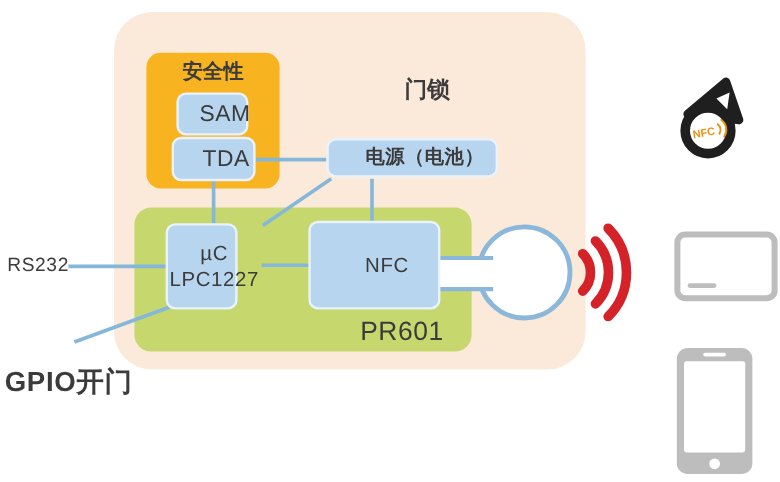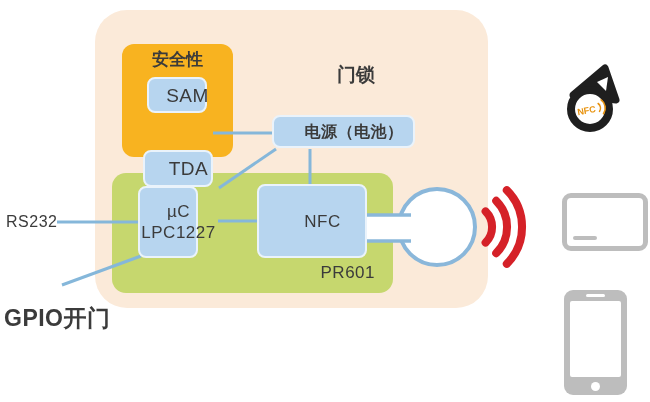--- a/index.html
+++ b/index.html
@@ -11,31 +11,31 @@
   .security{left:122px;top:44px;width:111px;height:113px;background:#f8b320;border-radius:12px;z-index:2;}
   .module{left:112px;top:173px;width:281px;height:120px;background:#c6d76e;border-radius:14px;z-index:2;}
   
   .art{left:0;top:0;width:650px;height:402px;z-index:3;}
   
   .chip{background:#b7d5ef;border:2px solid #eaf3fb;border-radius:8px;z-index:4;
         display:flex;flex-direction:column;align-items:center;justify-content:center;
         box-sizing:border-box;letter-spacing:0.5px;padding-left:21px;}
   .chip .ln{line-height:21px;font-size:17px;white-space:nowrap;}
   .sam{left:147px;top:77px;width:60px;height:36px;}
-  .tda{left:143px;top:114px;width:70px;height:37px;margin-top:36px;}
+  .tda{left:143px;top:114px;width:70px;height:37px;}
   .power{left:272px;top:115px;width:143px;height:33px;}
   .power .ln{font-size:16px;font-weight:bold;}
   .mcu{left:138px;top:186px;width:60px;height:72px;}
   .nfc{left:257px;top:184px;width:110px;height:74px;}
   .sam .ln,.tda .ln{font-size:19px;}
   
   .lbl{z-index:5;white-space:nowrap;text-align:center;}
   .sec-lbl{left:122px;top:48px;width:111px;font-size:17px;font-weight:bold;}
   .title-lbl{left:285px;top:62px;width:90px;text-align:right;font-size:19px;font-weight:bold;}
-  .pr601-lbl{left:295px;top:263px;width:80px;text-align:right;font-size:17px;letter-spacing:0.5px;}
+  .pr601-lbl{left:295px;top:263px;width:80px;font-size:22px;letter-spacing:0.5px;}
   .rs232-lbl{left:6px;top:213px;font-size:16px;letter-spacing:0.5px;}
   .gpio-lbl{left:4px;top:303px;font-size:23px;font-weight:bold;letter-spacing:0.5px;}
   
   .tablet{left:562px;top:193px;width:86px;height:58px;border:5px solid #bdbdbd;border-radius:9px;
           background:#ffffff;box-sizing:border-box;z-index:4;}
   .tablet-bar{left:6px;bottom:6px;width:24px;height:4px;background:#bdbdbd;border-radius:2px;}
   .phone{left:564px;top:290px;width:63px;height:105px;background:#bdbdbd;border-radius:9px;z-index:4;}
   .phone-screen{left:6px;top:11px;width:51px;height:76px;background:#ffffff;border-radius:2px;}
   .phone-speaker{left:22px;top:4px;width:19px;height:3px;background:#ffffff;border-radius:2px;}
   .phone-home{left:27px;bottom:4px;width:9px;height:9px;background:#ffffff;border-radius:50%;}

